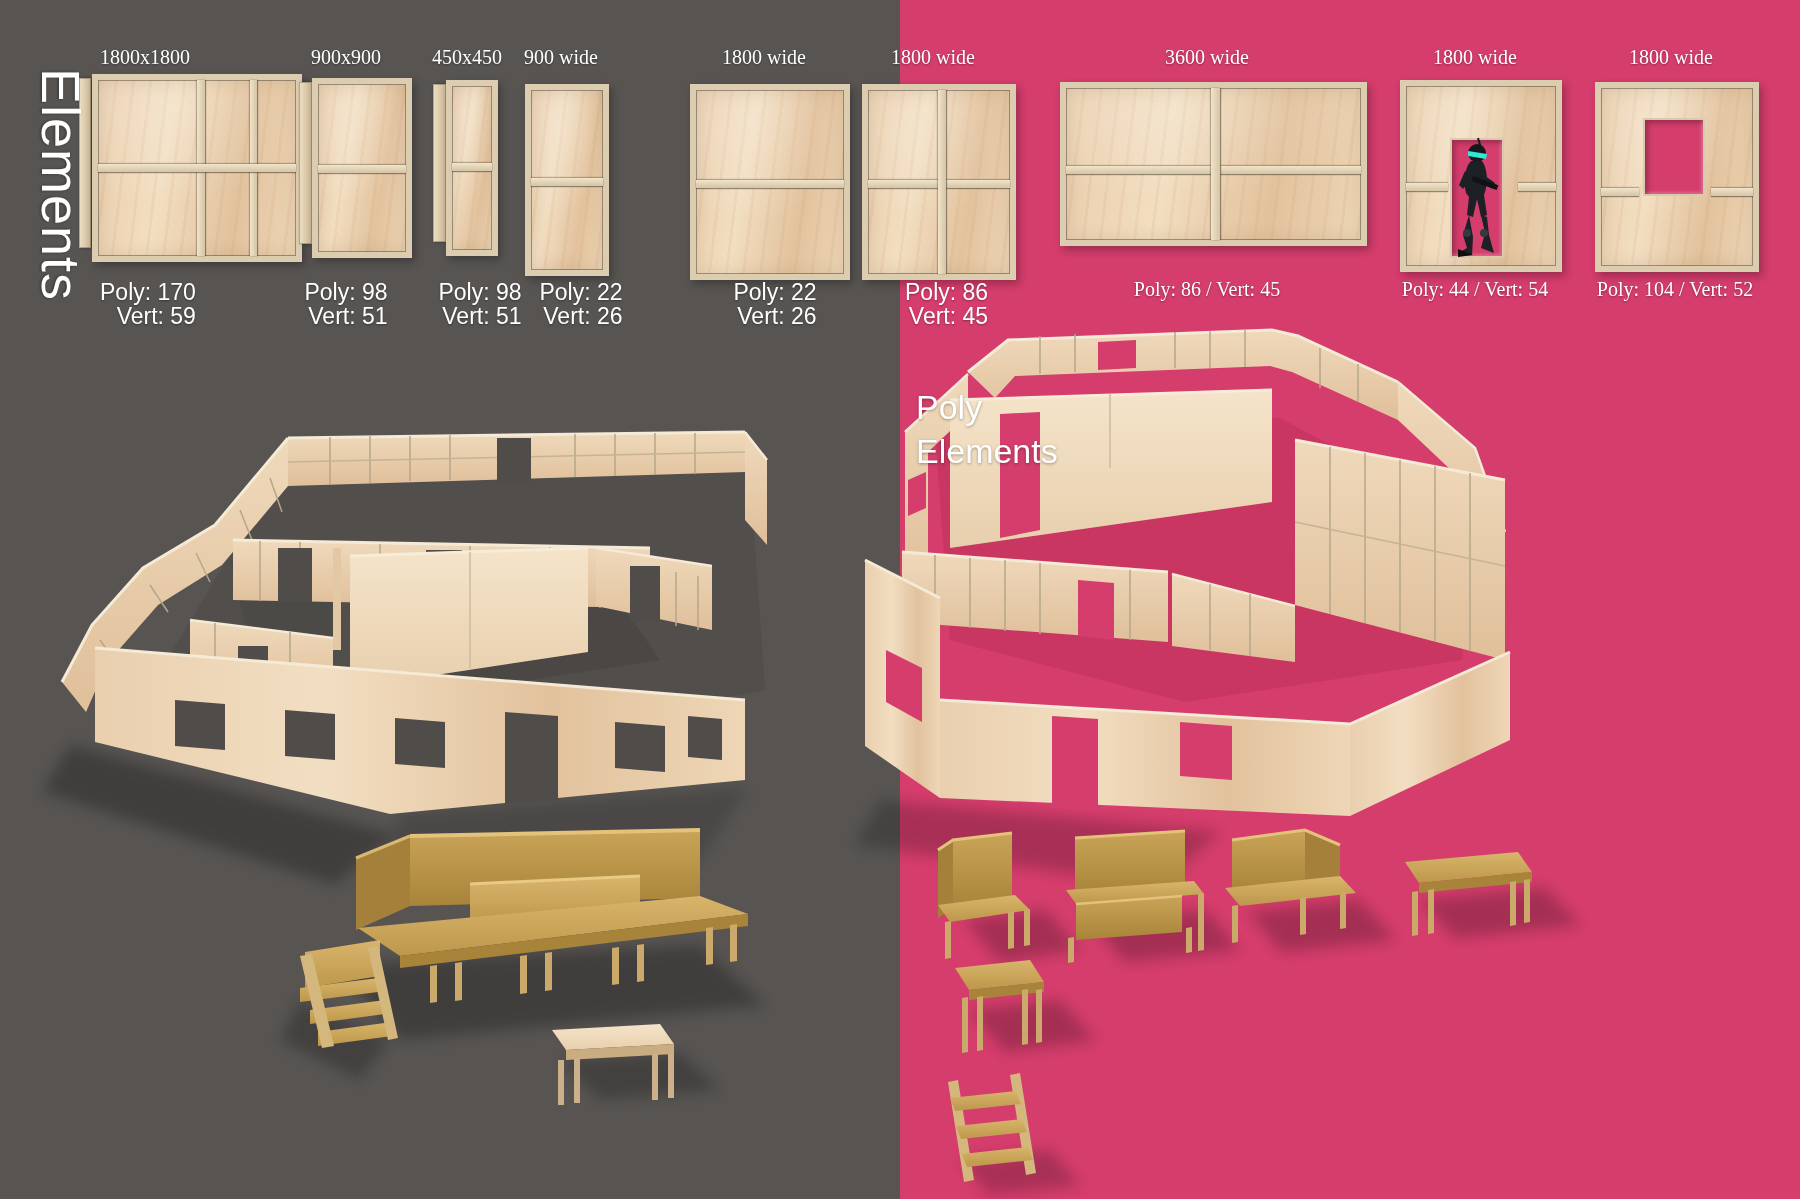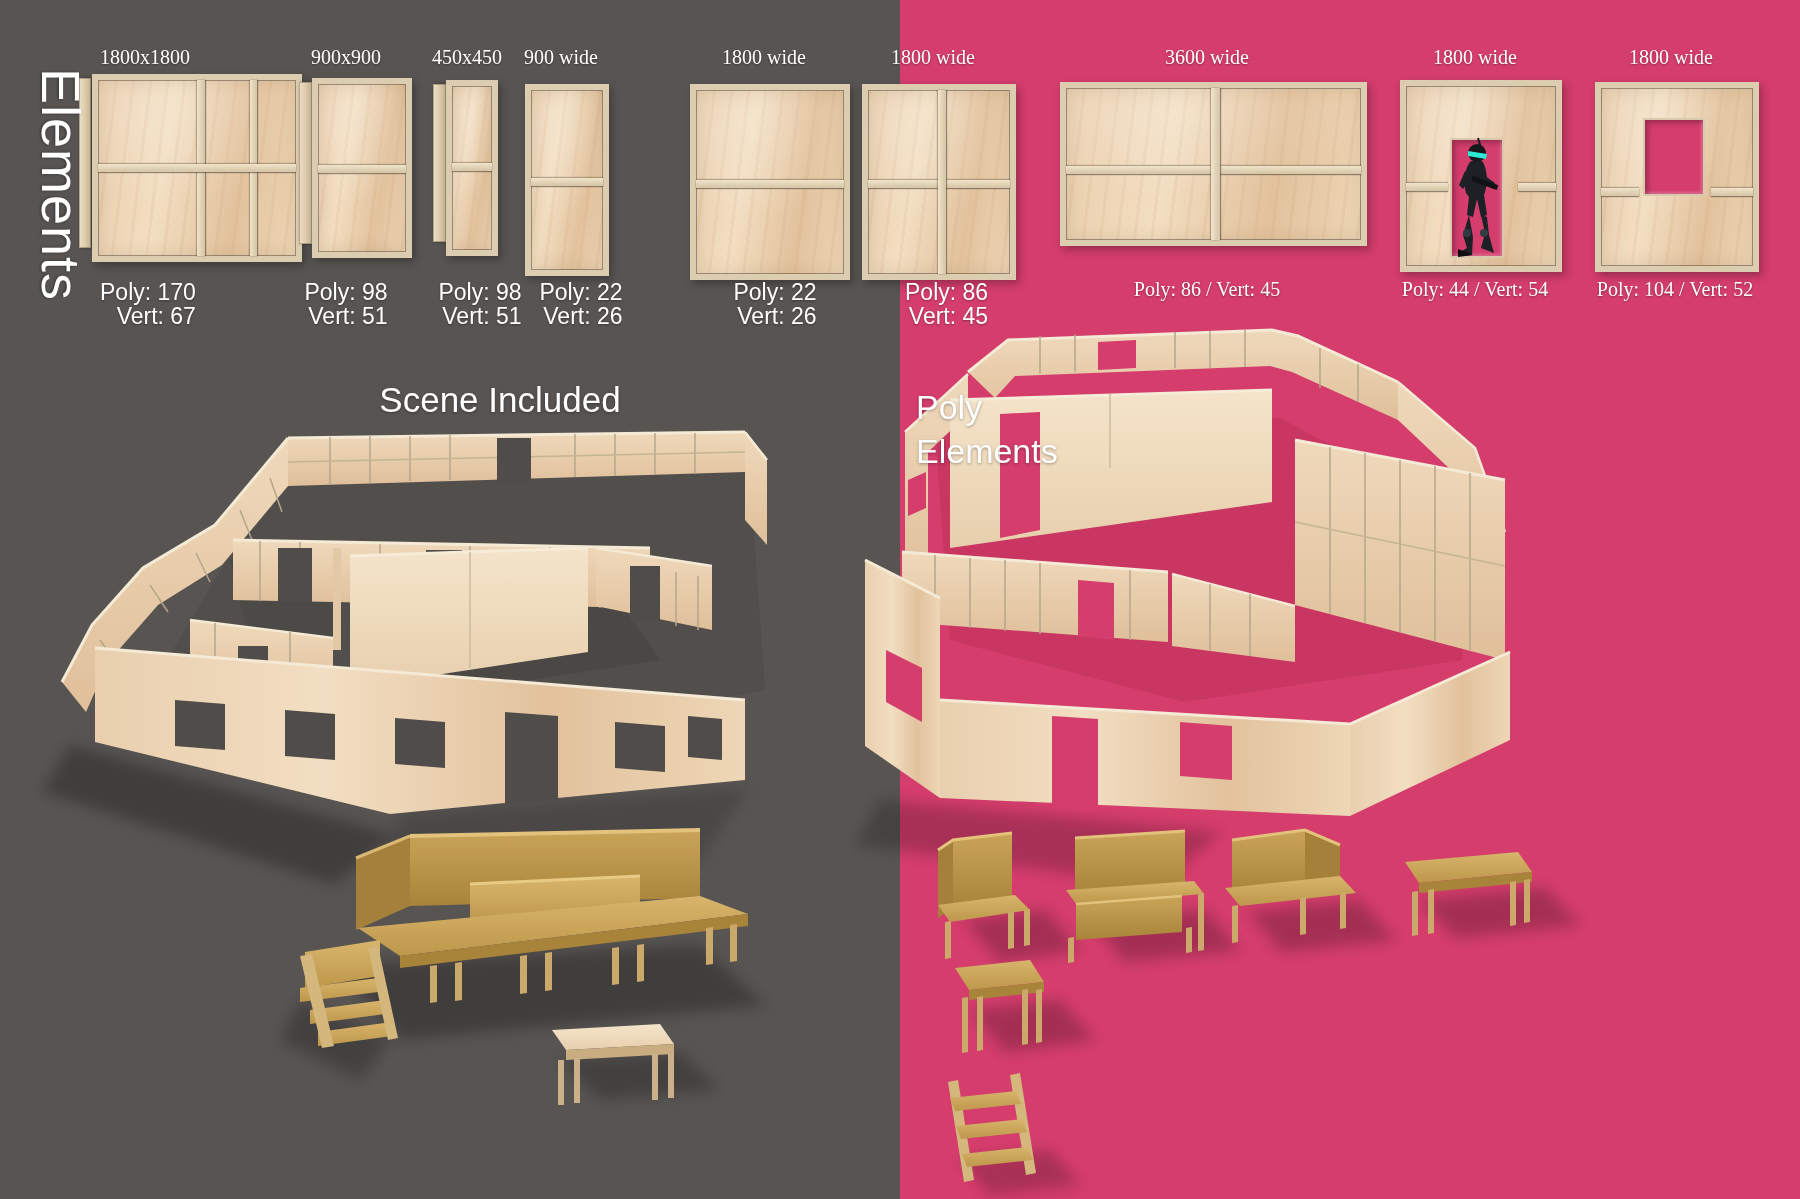--- a/index.html
+++ b/index.html
@@ -316,21 +316,21 @@
   <div class="lbl ctr" style="left:481px;top:44px;width:160px">900 wide</div>
   <div class="lbl ctr" style="left:684px;top:44px;width:160px">1800 wide</div>
   <div class="lbl ctr" style="left:853px;top:44px;width:160px">1800 wide</div>
   <div class="lbl ctr" style="left:1107px;top:44px;width:200px">3600 wide</div>
   <div class="lbl ctr" style="left:1375px;top:44px;width:200px">1800 wide</div>
   <div class="lbl ctr" style="left:1571px;top:44px;width:200px">1800 wide</div>
 
   <div class="stat" style="left:100px;top:280px;justify-content:flex-start">
     <div>
         <div>Poly: 170</div>
-        <div>Vert: 67</div>
+        <div>Vert: 59</div>
       </div>
   </div>
   <div class="stat" style="left:266px;top:280px;width:160px">
     <div>
         <div>Poly: 98</div>
         <div>Vert: 51</div>
       </div>
   </div>
   <div class="stat" style="left:400px;top:280px;width:160px">
     <div>
@@ -353,16 +353,15 @@
   <div class="stat" style="left:905px;top:280px;justify-content:flex-start">
     <div>
         <div>Poly: 86</div>
         <div>Vert: 45</div>
       </div>
   </div>
   <div class="lbl ctr" style="left:1087px;top:276px;width:240px">Poly: 86 / Vert: 45</div>
   <div class="lbl ctr" style="left:1355px;top:276px;width:240px">Poly: 44 / Vert: 54</div>
   <div class="lbl ctr" style="left:1545px;top:276px;width:260px">Poly: 104 / Vert: 52</div>
 
-  <div class="caption" style="left:330px;top:380px;width:340px;text-align:center">Scene Included</div>
   <div class="caption" style="left:916px;top:388px;font-size:34px">Poly</div>
   <div class="caption" style="left:916px;top:432px;font-size:34px">Elements</div>
 </div>
 
 </body></html>

